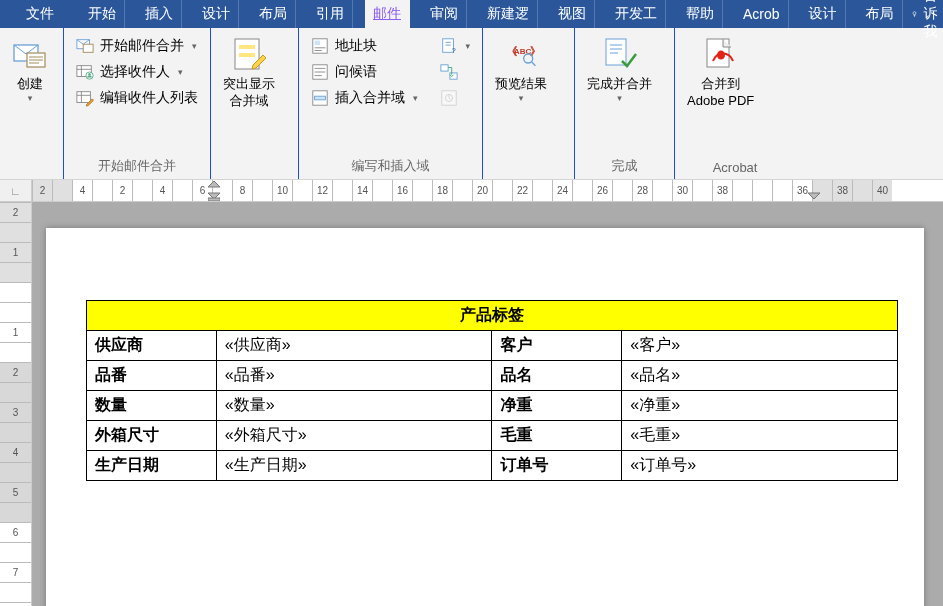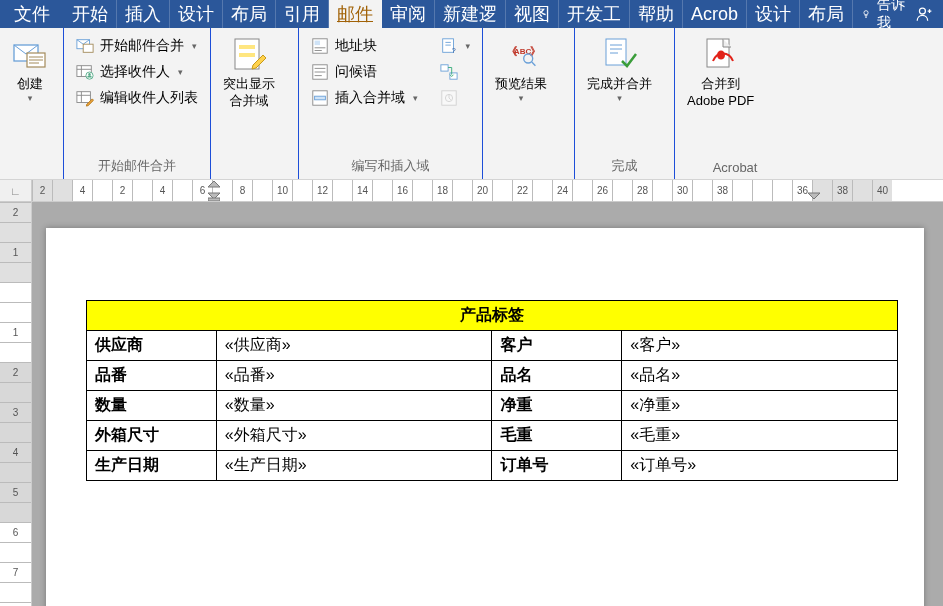--- a/index.html
+++ b/index.html
@@ -1,21 +1,21 @@
 <!DOCTYPE html>
 <html><head>
   <meta charset="utf-8">
   <style>
     * { box-sizing: border-box; margin: 0; padding: 0; }
     body { font-family: "Microsoft YaHei", sans-serif; font-size: 13px; background: #fff; overflow: hidden; width: 943px; height: 606px; }
     
     
     .tabstrip { background: #2b579a; height: 28px; display: flex; align-items: stretch; color: #fff; }
-    .tab { padding: 0 8px; display: flex; align-items: center; cursor: pointer; font-size: 18px; border-right: 1px solid rgba(255,255,255,0.2); white-space: nowrap; }
-    .tab.active { background: #f3f3f3; color: #a16207; font-weight: 500; text-decoration: underline; }
+    .tab { padding: 0 8px; display: flex; align-items: center; cursor: pointer; font-size: 14px; border-right: 1px solid rgba(255,255,255,0.2); white-space: nowrap; margin-left: 12px; }
+    .tab.active { background: #f3f3f3; color: #8b5cf6; font-weight: 500; text-decoration: underline; }
     .tab-first { border-right: none; padding: 0 14px; }
     .tell-me { display: flex; align-items: center; padding: 0 8px; gap: 6px; font-size: 14px; }
     .bulb { width: 14px; height: 14px; }
     .spacer { flex: 1; }
     .user-icon { width: 24px; height: 24px; margin: 2px 10px 0 0; }
     
     
     .ribbon { background: #f3f3f3; height: 152px; border-bottom: 1px solid #d4d4d4; display: flex; }
     .group { border-right: 1px solid #1d4ed8; display: flex; flex-direction: column; padding: 4px 6px 0; }
     .group-body { flex: 1; display: flex; align-items: flex-start; }

